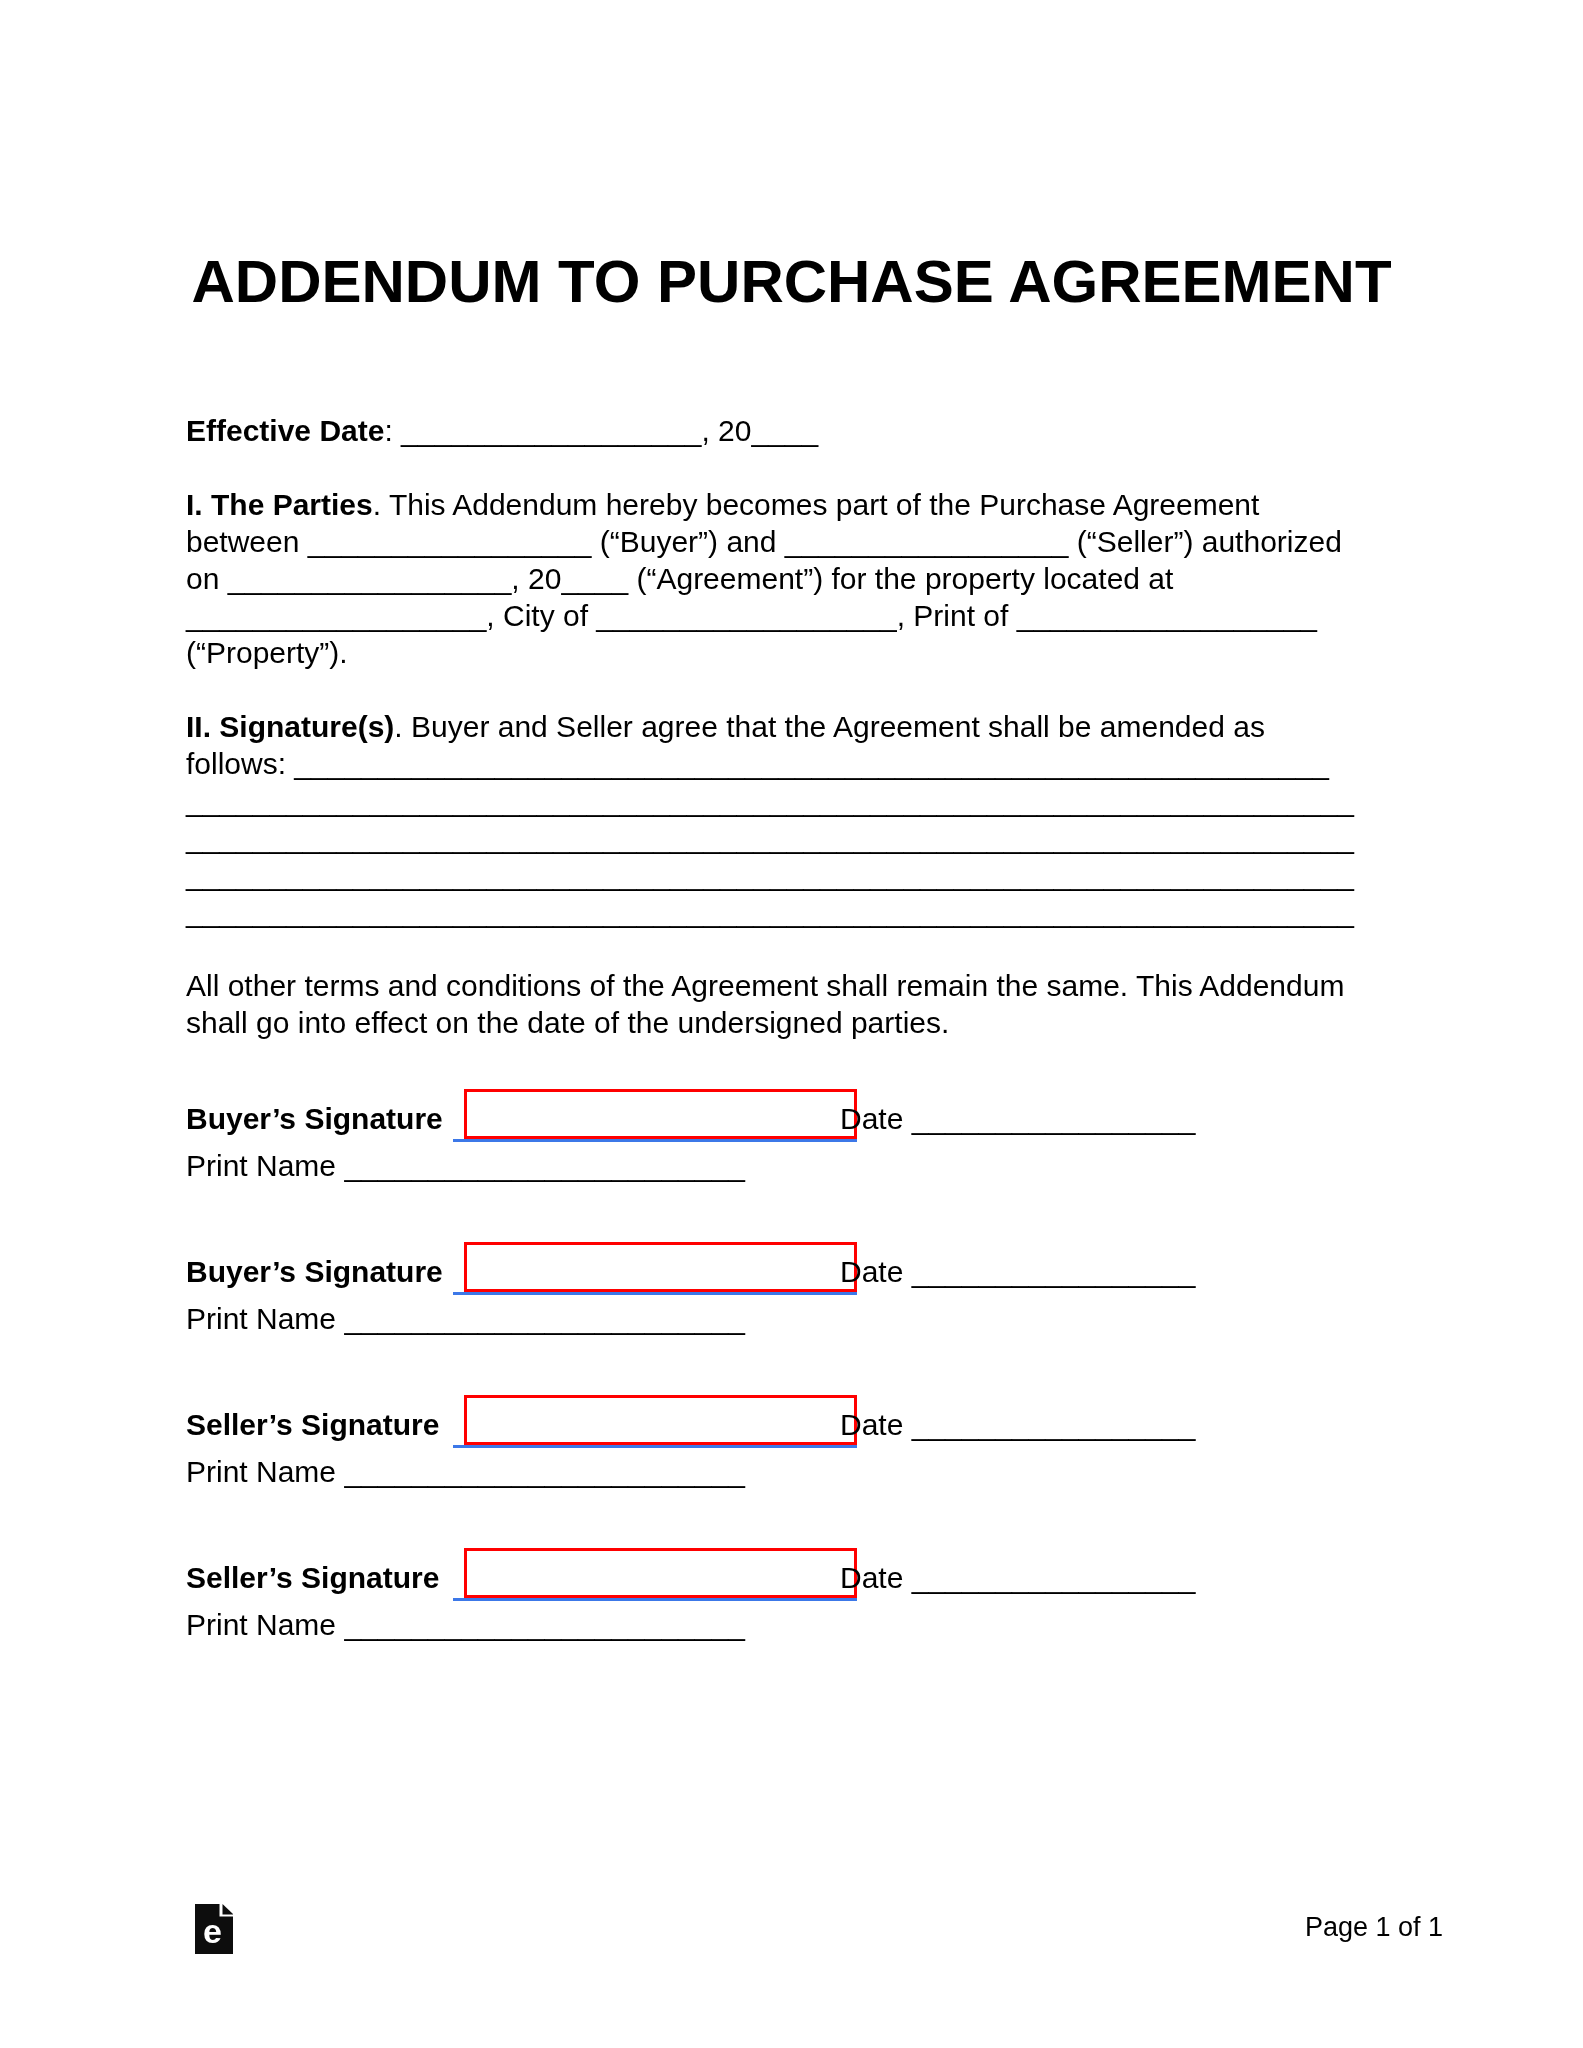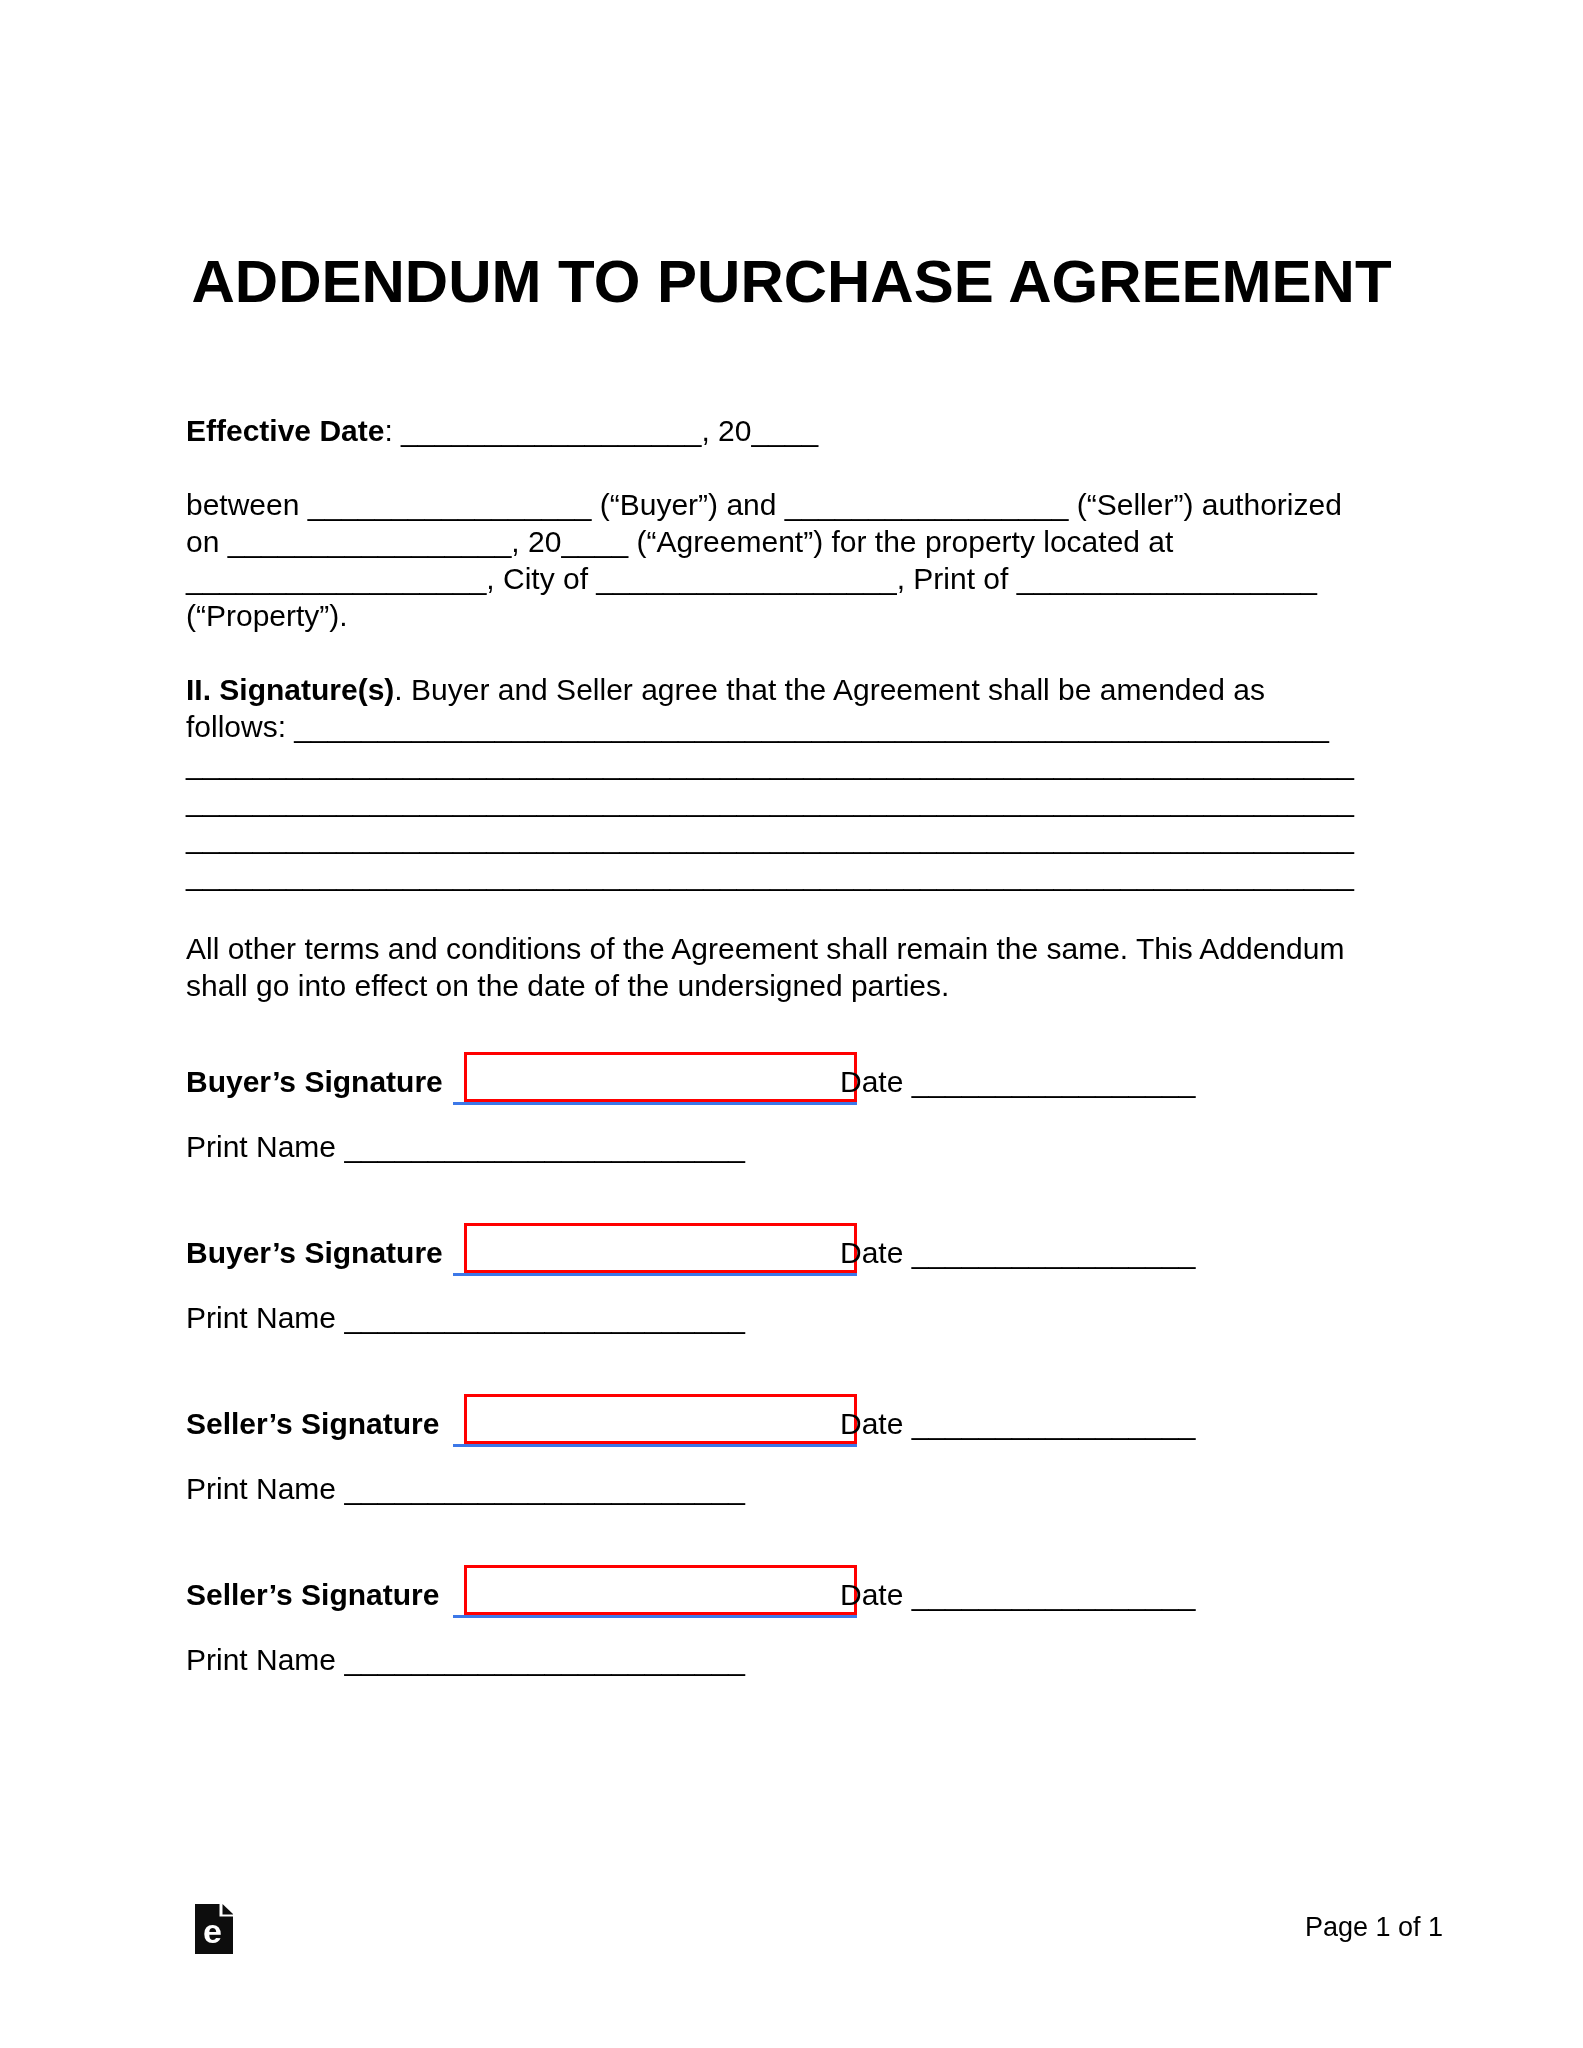--- a/index.html
+++ b/index.html
@@ -40,40 +40,43 @@
     background:#ffffff;
   }
   .sig-field::after {
     content:"";
     position:absolute;
     left:-14px; right:-3px; bottom:-6px;
     height:3px;
     background:#3c78e8;
   }
   .sig-date { position:absolute; left:654px; bottom:2px; white-space:nowrap; }
-  .print-row { margin-top:26px; white-space:nowrap; }
+  .print-row { margin-top:8px; white-space:nowrap; }
   .footer-logo { position:absolute; left:195px; top:1904px; width:38px; height:50px; }
   .footer-page {
     position:absolute; right:140px; top:1912px;
     font-size:27px; line-height:30px; white-space:nowrap;
   }
 </style>
 </head>
 <body>
 
 <div class="page">
   <div class="content">
 
     <div class="doc-title">ADDENDUM TO PURCHASE AGREEMENT</div>
 
     <div class="line effective-line">
       <span class="b">Effective Date</span><span>: __________________, 20____</span>
     </div>
 
     <div class="parties-para">
+      <div class="line">
+        <span class="b">I. The Parties</span><span>. This Addendum hereby becomes part of the Purchase Agreement</span>
+      </div>
       <div class="line">between _________________ (“Buyer”) and _________________ (“Seller”) authorized</div>
       <div class="line">on _________________, 20____ (“Agreement”) for the property located at</div>
       <div class="line">__________________, City of __________________, Print of __________________</div>
       <div class="line">(“Property”).</div>
     </div>
 
     <div class="amendments-para">
       <div class="line">
         <span class="b">II. Signature(s)</span><span>. Buyer and Seller agree that the Agreement shall be amended as</span>
       </div>

